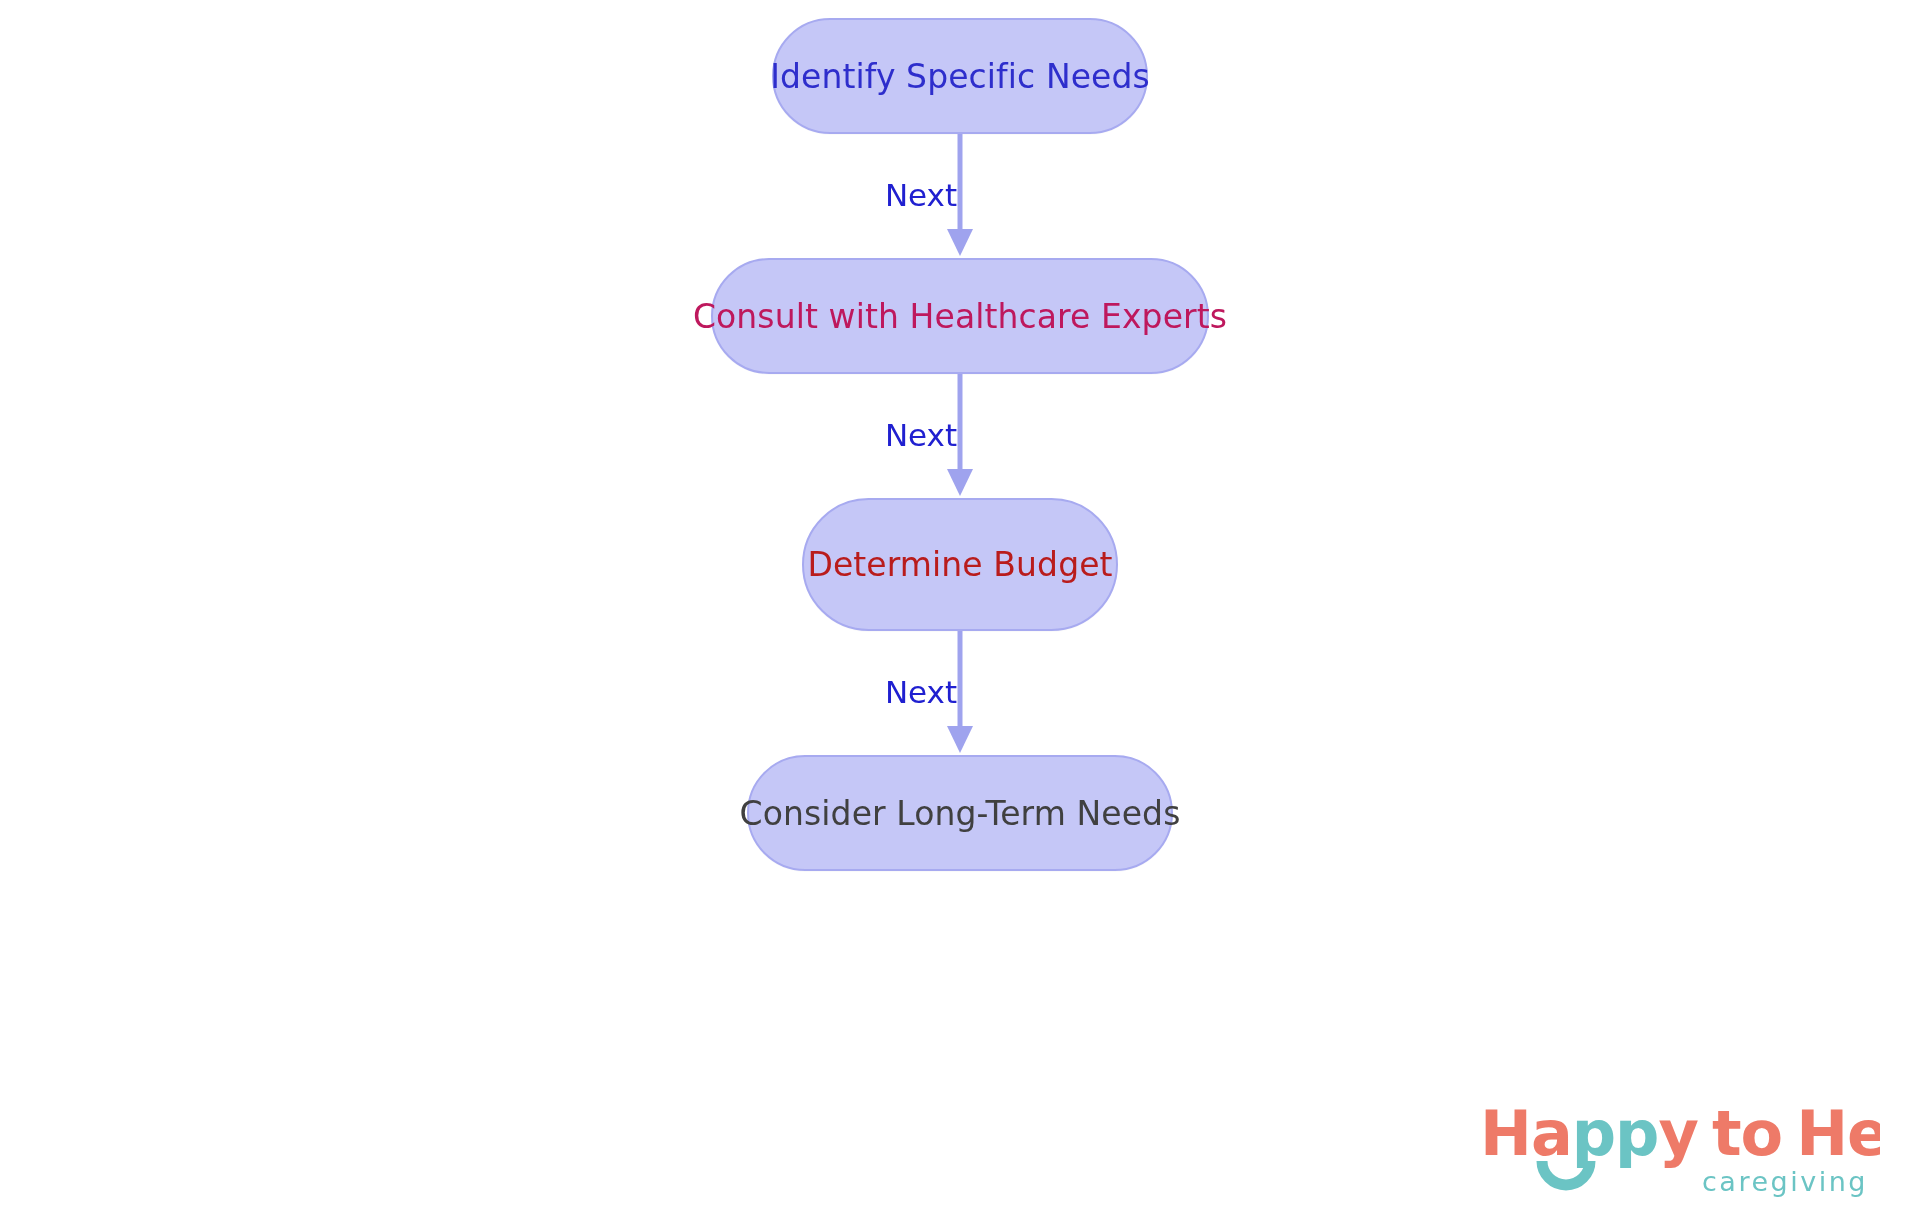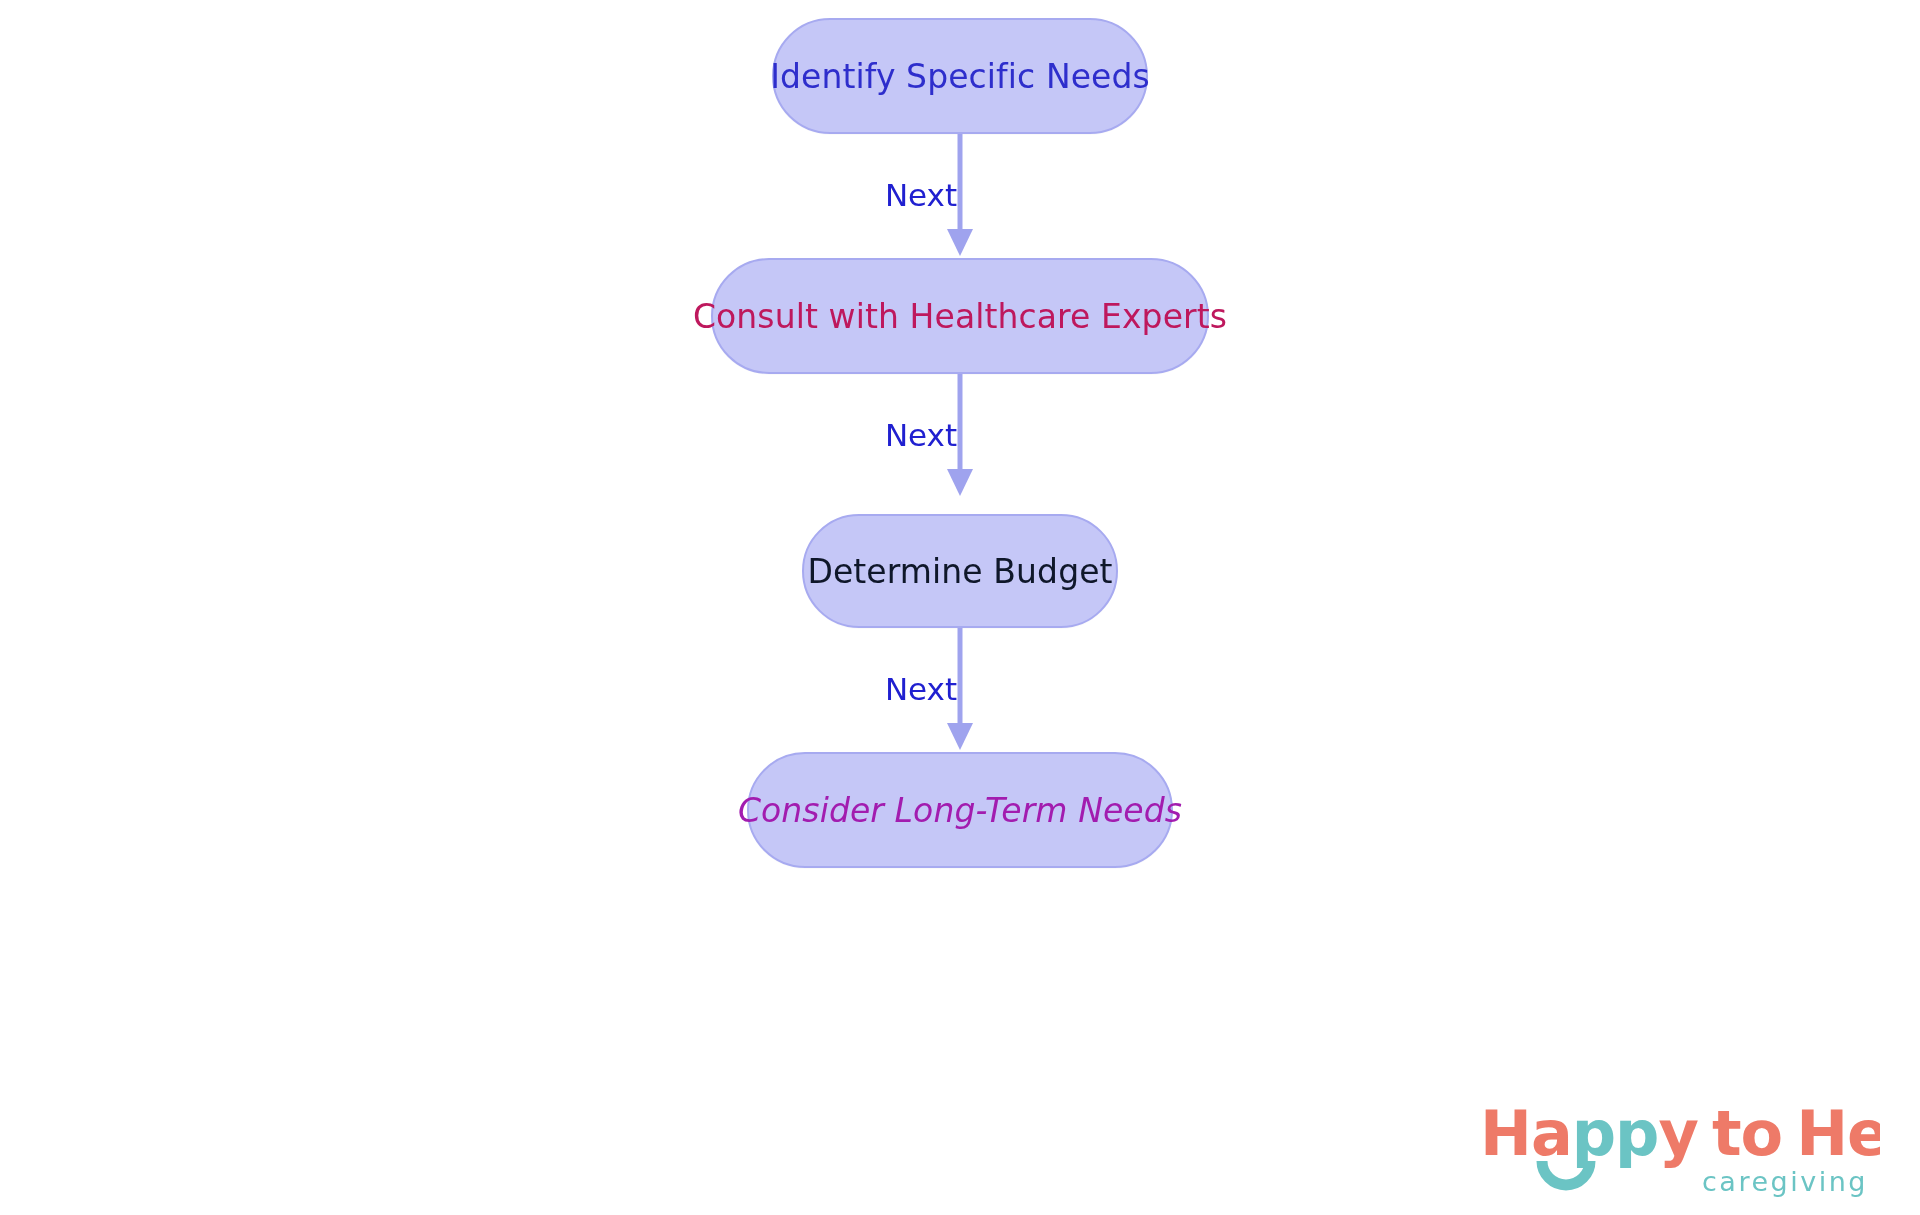--- a/index.html
+++ b/index.html
@@ -110,33 +110,33 @@
     </div>
 
     <div class="edge" id="edge-1">
       <svg class="edge-svg" width="60" height="124" viewBox="0 0 60 124">
         <line x1="30" y1="0" x2="30" y2="104" stroke="#9fa3ee" stroke-width="5"></line>
         <polygon points="30,122 17,95 43,95" fill="#9fa3ee"></polygon>
       </svg>
       <span class="edge-label" style="color: rgb(32, 32, 208);">Next</span>
     </div>
 
-    <div class="node" id="node-2" style="width: 316px; height: 114px; background: rgb(197, 199, 247); border-color: rgb(167, 170, 240); color: #0f172a; margin-top: 16px;">
+    <div class="node" id="node-2" style="width: 316px; height: 133px; background: rgb(197, 199, 247); border-color: rgb(167, 170, 240); color: #b91c1c;">
       <span>Determine Budget</span>
     </div>
 
     <div class="edge" id="edge-2">
       <svg class="edge-svg" width="60" height="124" viewBox="0 0 60 124">
         <line x1="30" y1="0" x2="30" y2="104" stroke="#9fa3ee" stroke-width="5"></line>
         <polygon points="30,122 17,95 43,95" fill="#9fa3ee"></polygon>
       </svg>
       <span class="edge-label" style="color: rgb(32, 32, 208);">Next</span>
     </div>
 
-    <div class="node" id="node-3" style="width: 426px; height: 116px; background: rgb(197, 199, 247); border-color: rgb(167, 170, 240); color: #a21caf; font-style: italic;">
+    <div class="node" id="node-3" style="width: 426px; height: 116px; background: rgb(197, 199, 247); border-color: rgb(167, 170, 240); color: #404040;">
       <span>Consider Long-Term Needs</span>
     </div>
 
   </div>
 
   <div class="logo">
     <svg width="400" height="118" viewBox="0 0 400 118">
 
       <path d="M 62 74 A 24 24 0 0 0 110 74" fill="none" stroke="#6bc4c4" stroke-width="11" stroke-linecap="butt"></path>
       <text x="0" y="68" font-family="'DejaVu Sans', sans-serif" font-size="62" font-weight="bold" letter-spacing="-1">

